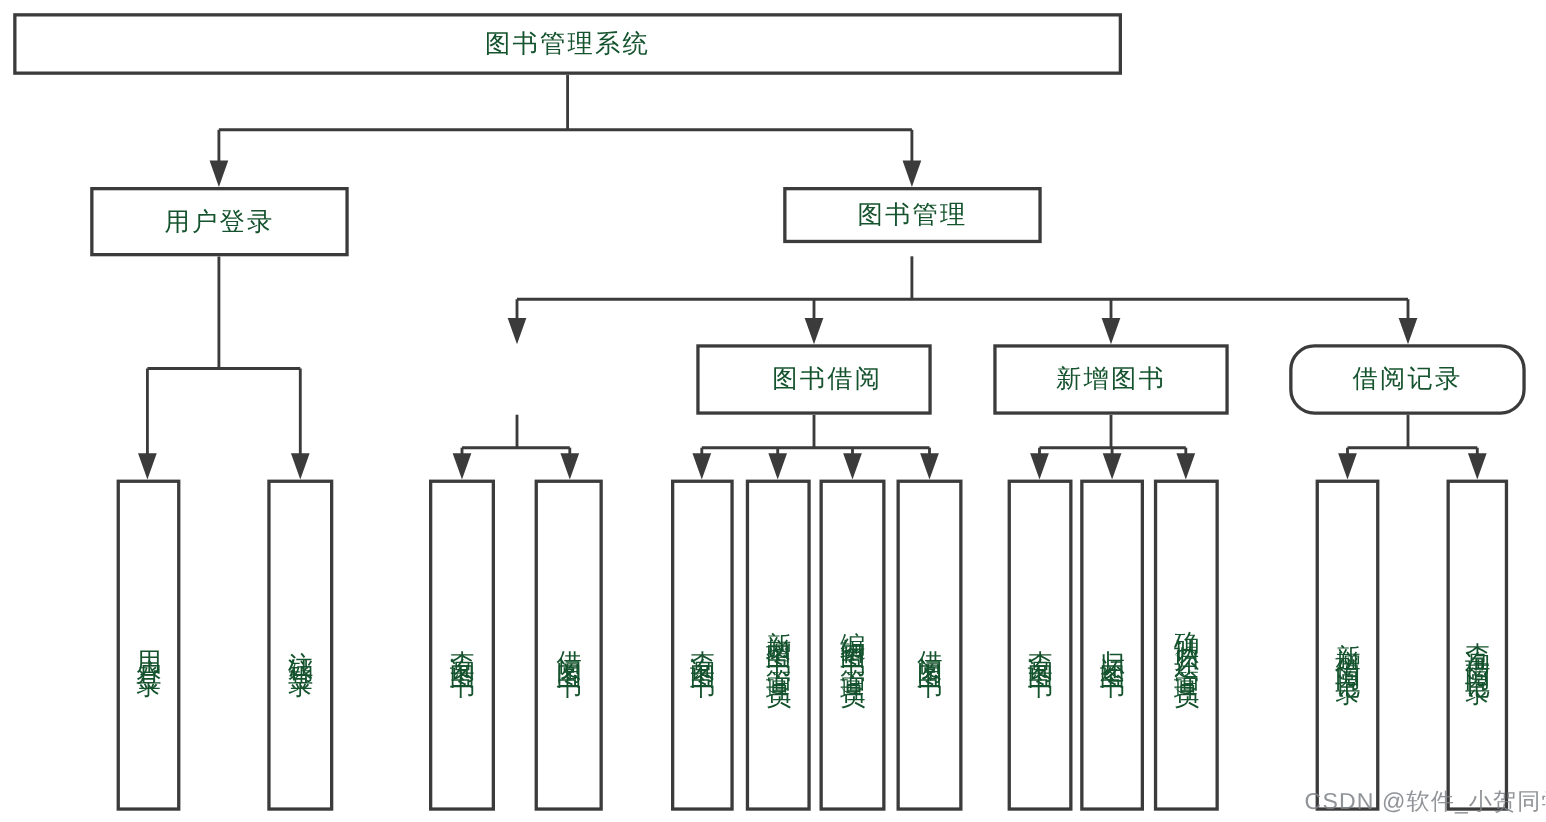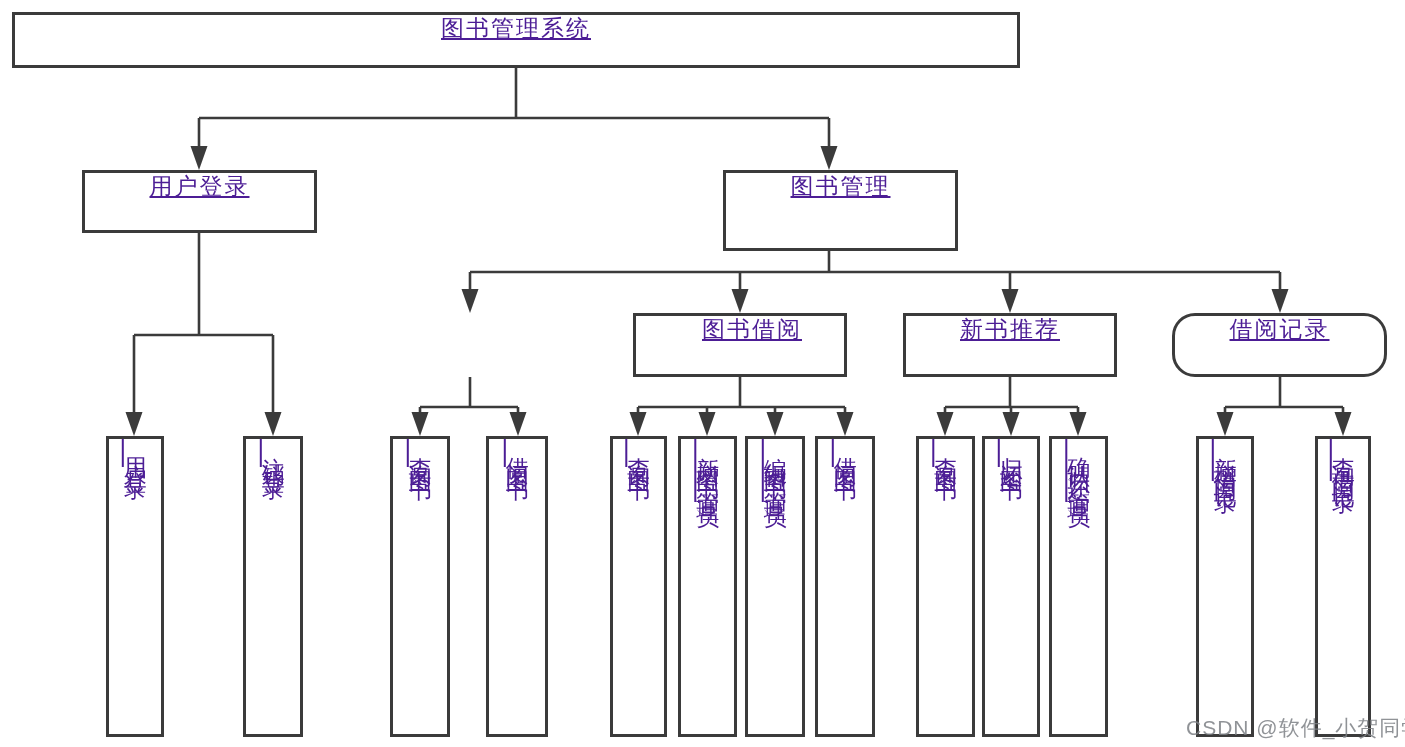--- a/index.html
+++ b/index.html
@@ -21,30 +21,29 @@
     width: 1405px;
     height: 747px;
     z-index: 1;
   }
   .node {
     position: absolute;
     box-sizing: border-box;
     background: #ffffff;
     border: 3px solid #3b3b3b;
     display: flex;
-    align-items: flex-start;
+    align-items: center;
     justify-content: center;
-    color: #4c1d95;
+    color: #14532d;
     font-size: 23px;
     letter-spacing: 2px;
     z-index: 2;
     text-align: center;
     line-height: 1.2;
     white-space: nowrap;
-    text-decoration: underline;
   }
   .node.vert span {
     writing-mode: vertical-rl;
     text-orientation: mixed;
     letter-spacing: 7px;
     white-space: nowrap;
   }
   #watermark {
     position: absolute;
     left: 1186px;
@@ -130,29 +129,29 @@
     </g>
   </svg>
 
   <div class="node" style="left:12px; top:12px; width:1008px; height:56px;">
     <span>图书管理系统</span>
   </div>
 
   <div class="node" style="left:82px; top:170px; width:235px; height:63px;">
     <span>用户登录</span>
   </div>
-  <div class="node" style="left:712px; top:170px; width:235px; height:81px;margin-left:11px;">
+  <div class="node" style="left:712px; top:170px; width:235px; height:51px;">
     <span>图书管理</span>
   </div>
 
   <div class="node" style="left:633px; top:313px; width:214px; height:64px;padding-left:24px;">
     <span>图书借阅</span>
   </div>
   <div class="node" style="left:903px; top:313px; width:214px; height:64px;">
-    <span>新书推荐</span>
+    <span>新增图书</span>
   </div>
   <div class="node" style="left:1172px; top:313px; width:215px; height:64px;border-radius:23px;">
     <span>借阅记录</span>
   </div>
 
   <div class="node vert" style="left:106px; top:436px; width:58px; height:301px;">
     <span>用户登录</span>
   </div>
   <div class="node vert" style="left:243px; top:436px; width:60px; height:301px;">
     <span>注销登录</span>

